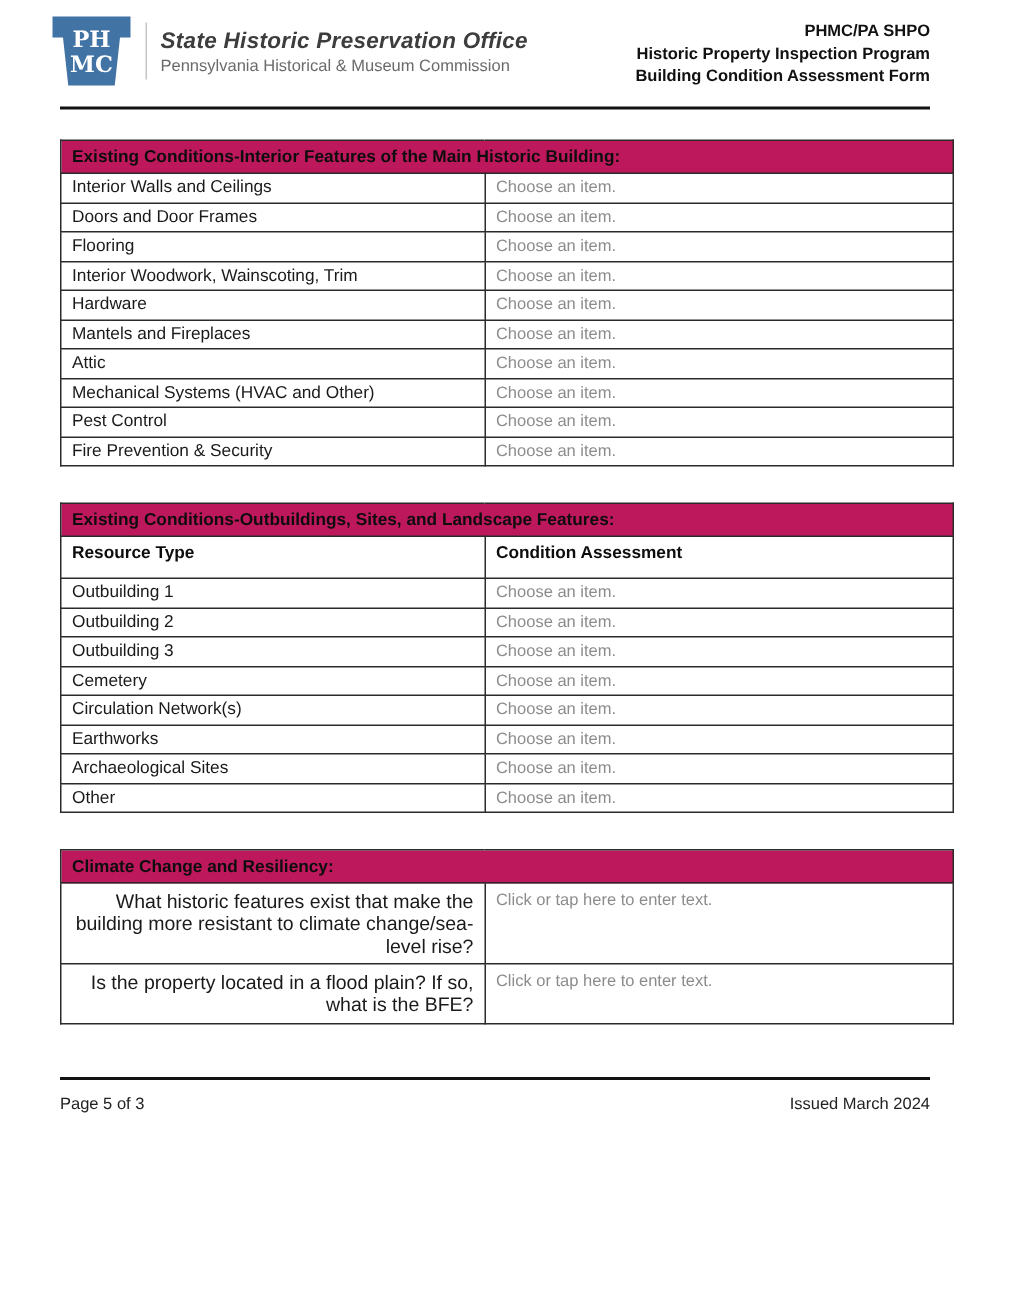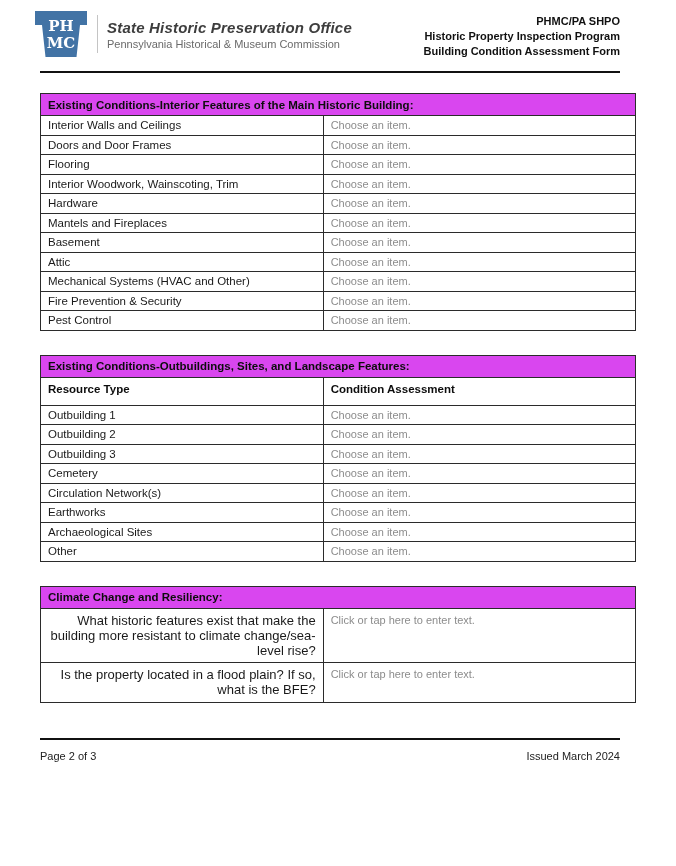--- a/index.html
+++ b/index.html
@@ -23,21 +23,21 @@
   .header-right div { font-size: 11px; font-weight: bold; color: #111; line-height: 15px; }
 
   .rule { border: none; border-top: 2.5px solid #111; margin-top: 12px; }
 
   
   table { width: 596px; border-collapse: collapse; table-layout: fixed; }
   .tbl { margin-top: 20px; border: 1.5px solid #2b2b2b; }
   .tbl + .tbl { margin-top: 24px; }
   td { border: 1px solid #2b2b2b; }
   td.section {
-    background: #d946ef;
+    background: #be185d;
     font-size: 11.5px; font-weight: bold; color: #0d0d0d;
     padding: 4px 7px; height: 22px;
   }
   col.c1 { width: 47.5%; }
   col.c2 { width: 52.5%; }
   td.lbl { font-size: 11.5px; color: #1a1a1a; padding: 2px 7px; height: 19.5px; line-height: 14px; vertical-align: middle; }
   td.val { font-size: 11px; color: #8c8c8c; padding: 2px 7px; line-height: 14px; vertical-align: middle; }
   td.colhead { font-size: 11.5px; font-weight: bold; color: #0d0d0d; padding: 5px 7px 0 7px; height: 28px; vertical-align: top; }
   td.question { font-size: 13px; color: #1a1a1a; padding: 4px 7px; line-height: 15px; vertical-align: top; text-align: right; }
   td.entry { font-size: 11px; color: #8c8c8c; padding: 4px 7px; line-height: 14px; vertical-align: top; margin-left: 38px; }
@@ -101,37 +101,33 @@
         </tr>
     <tr>
       <td class="lbl">Hardware</td>
       <td class="val">Choose an item.</td>
         </tr>
     <tr>
       <td class="lbl">Mantels and Fireplaces</td>
       <td class="val">Choose an item.</td>
         </tr>
     <tr>
-      <td class="lbl">Basement</td>
-      <td class="val">Choose an item.</td>
-        </tr>
-    <tr>
       <td class="lbl">Attic</td>
       <td class="val">Choose an item.</td>
         </tr>
     <tr>
       <td class="lbl">Mechanical Systems (HVAC and Other)</td>
       <td class="val">Choose an item.</td>
         </tr>
     <tr>
+      <td class="lbl">Pest Control</td>
+      <td class="val">Choose an item.</td>
+        </tr>
+    <tr>
       <td class="lbl">Fire Prevention &amp; Security</td>
-      <td class="val">Choose an item.</td>
-        </tr>
-    <tr>
-      <td class="lbl">Pest Control</td>
       <td class="val">Choose an item.</td>
         </tr>
   </tbody>
     </table>
 
   <table class="tbl">
     <colgroup>
         <col class="c1">
         <col class="c2">
       </colgroup>
@@ -193,17 +189,17 @@
         </tr>
     <tr class="q2">
       <td class="question">Is the property located in a flood plain?  If so, what is the BFE?</td>
       <td class="entry">Click or tap here to enter text.</td>
         </tr>
   </tbody>
     </table>
 
   <hr class="footer-rule">
   <div class="footer">
-    <span>Page 2 of 3</span>
+    <span>Page 5 of 3</span>
     <span>Issued March 2024</span>
   </div>
 
 </div>
 
 </body></html>

